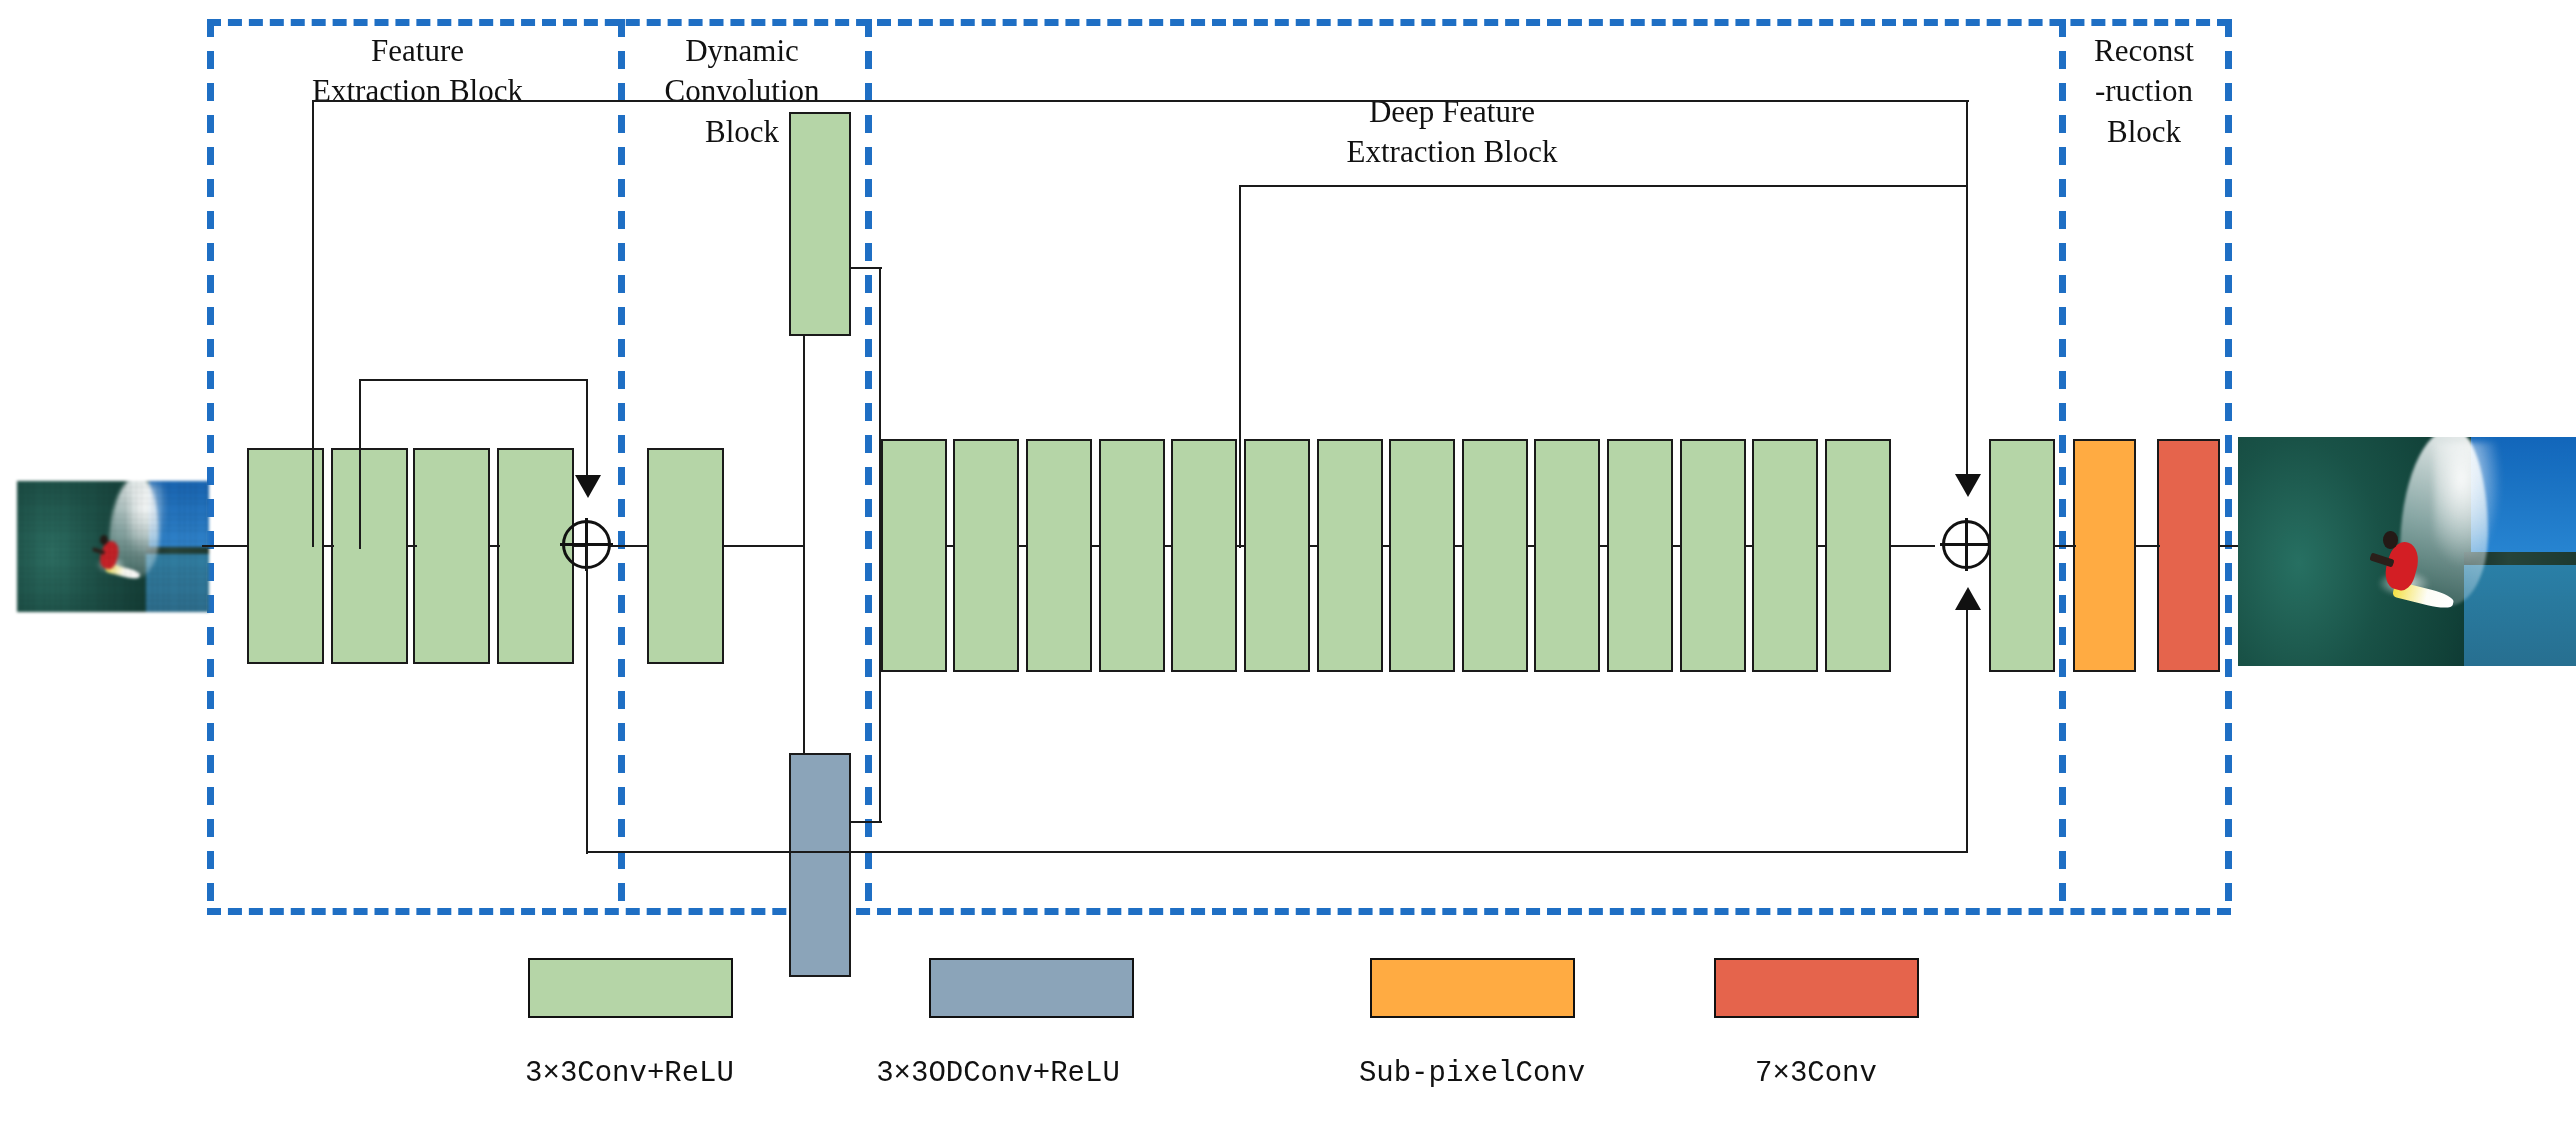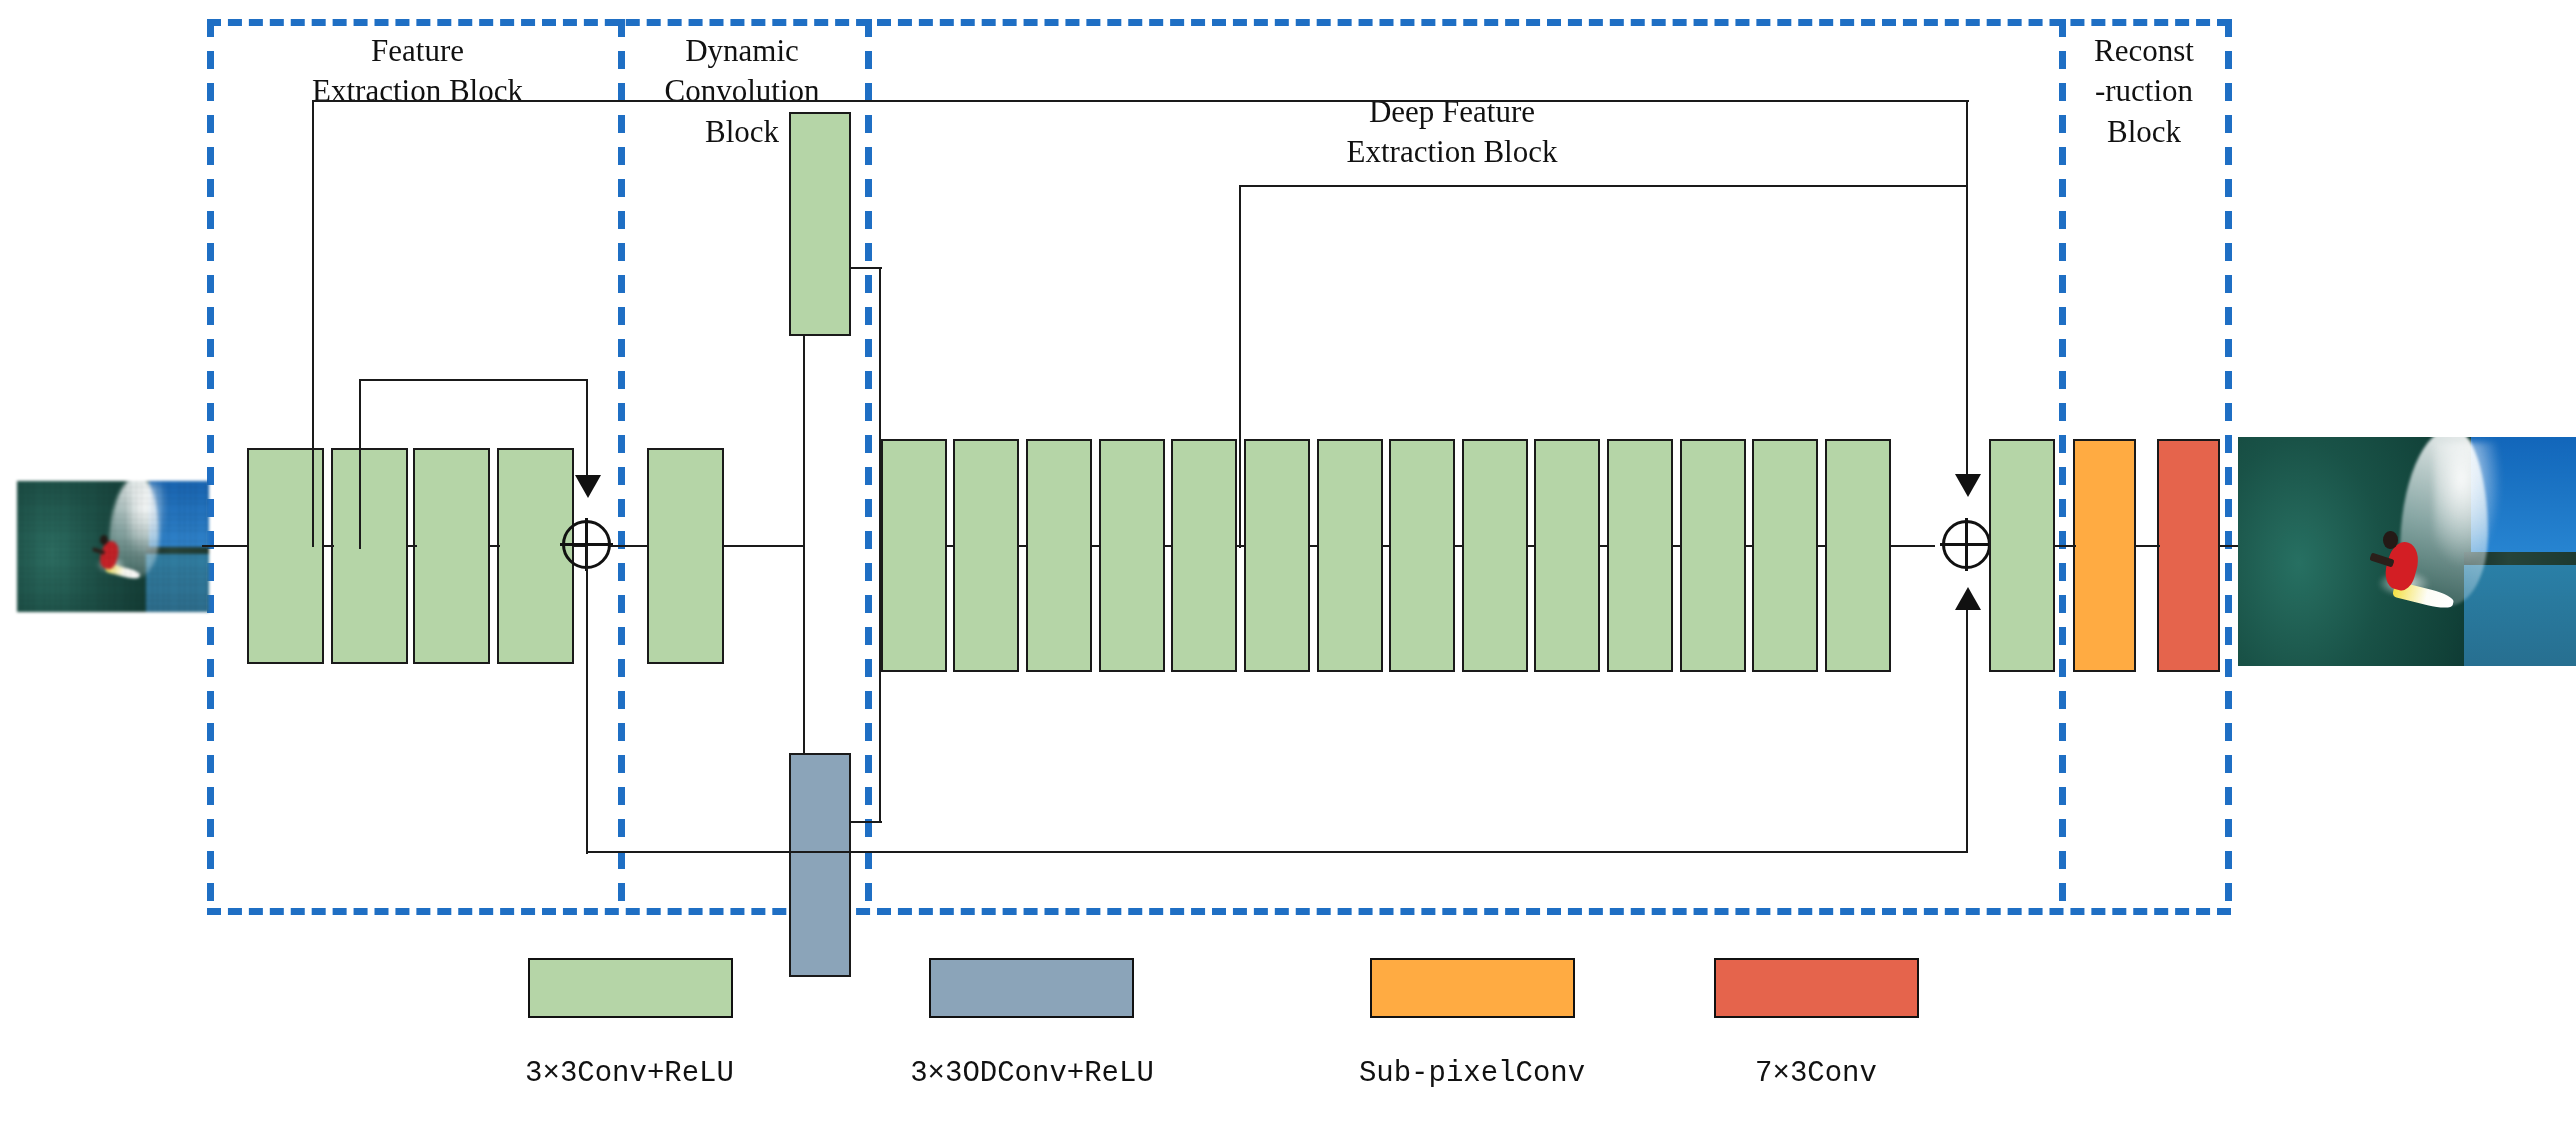--- a/index.html
+++ b/index.html
@@ -236,18 +236,18 @@
     <div class="surfer-arm"></div>
     <div class="surfer-head"></div>
   </div>
 
   <div class="legend-sw" style="left:528px; top:958px;width:205px;height:60px;background:#b5d5a7;"></div>
   <div class="legend-sw" style="left:929px;top:958px;width:205px;height:60px;background:#8ba4b9;"></div>
   <div class="legend-sw" style="left:1370px;top:958px;width:205px;height:60px;background:#ffab42;"></div>
   <div class="legend-sw" style="left:1714px;top:958px;width:205px;height:60px;background:#e5644c;"></div>
 
   <div class="legend-label" style="left:475px; top:1057px;width:309px;">3×3Conv+ReLU</div>
-  <div class="legend-label" style="left:858px;top:1057px;width:348px;">3×3ODConv+ReLU</div>
+  <div class="legend-label" style="left:824px;top:1057px;width:348px;">3×3ODConv+ReLU</div>
   <div class="legend-label" style="left:1329px;top:1057px;width:286px;">Sub-pixelConv</div>
   <div class="legend-label" style="left:1673px;top:1057px;width:286px;">7×3Conv</div>
 
 </div>
 
 
 </body></html>

